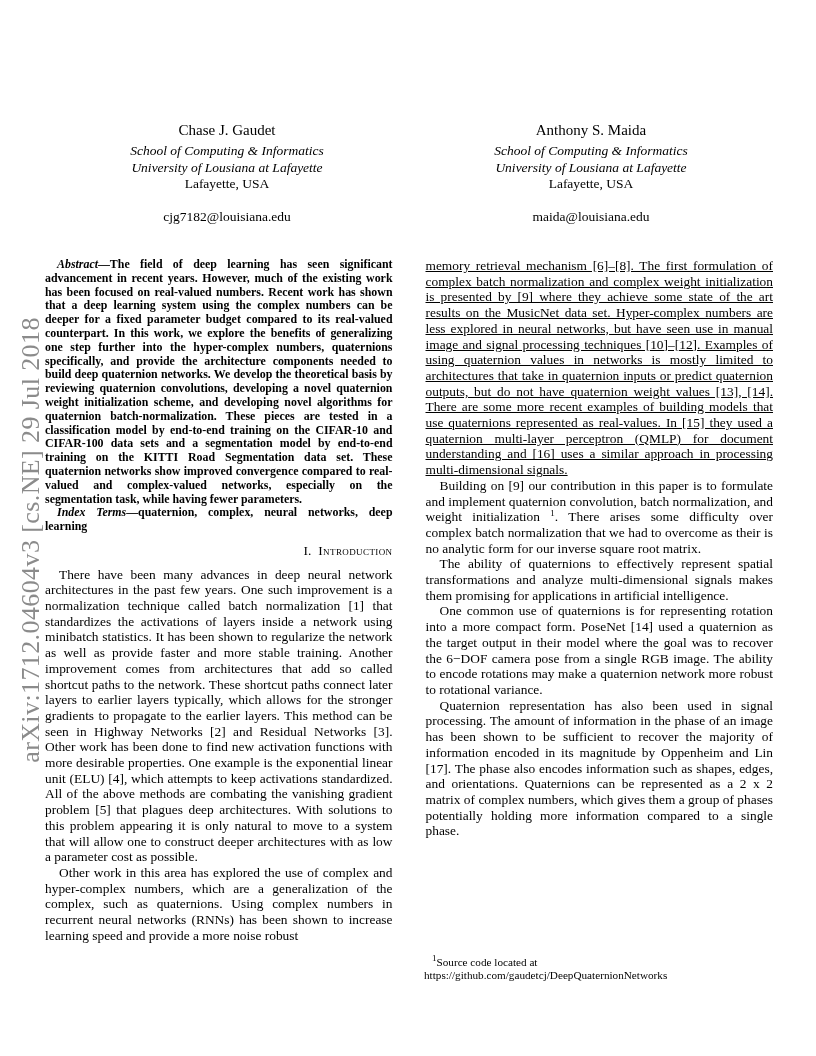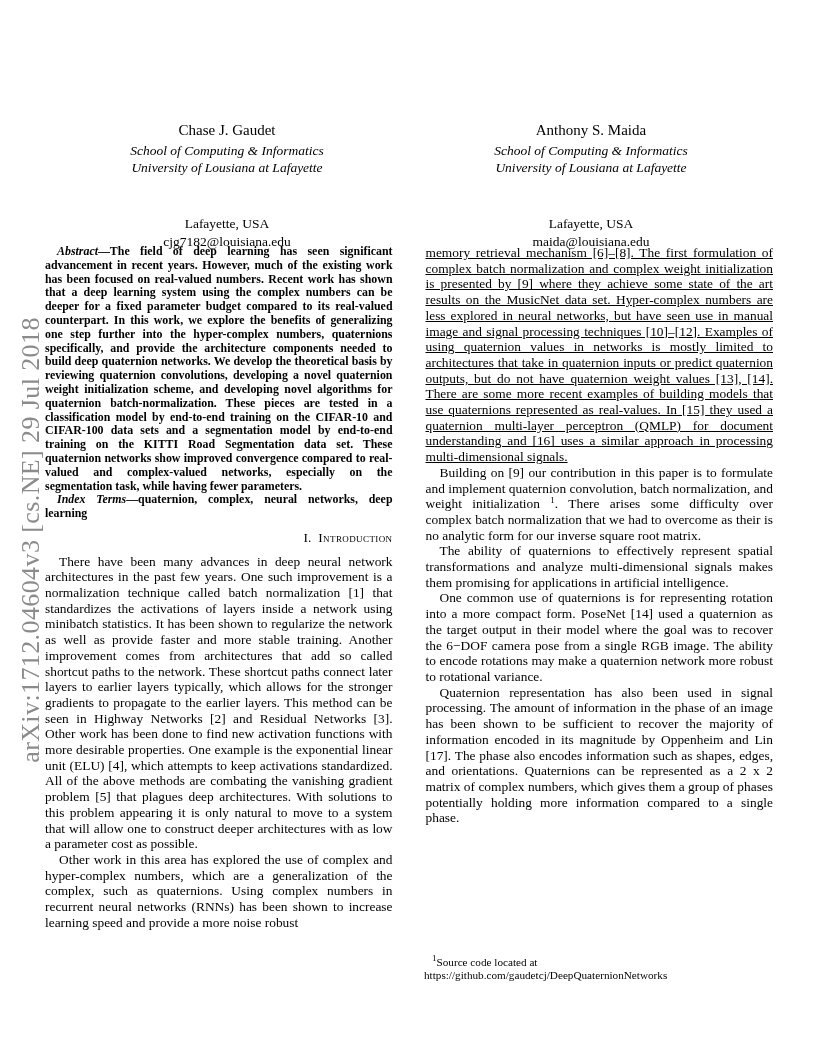--- a/index.html
+++ b/index.html
@@ -27,24 +27,24 @@
     font-weight:normal;
     margin:0;
   }
   .authors{
     position:absolute;top:122px;left:45px;width:728px;
     display:flex;
   }
   .author-block{width:50%;text-align:center;}
   .author-name{font-size:15px;margin:0 0 4px 0;}
   .affil{font-style:italic;font-size:13.5px;line-height:16.5px;}
-  .plain-line{font-size:13.5px;line-height:16.5px;margin-top:40px;}
-  .email{font-size:13.5px;line-height:16.5px;margin-top:1px;}
+  .plain-line{font-size:13.5px;line-height:16.5px;}
+  .email{font-size:13.5px;line-height:16.5px;margin-top:16px;}
   .columns{
-    position:absolute;top:245px;left:45px;width:728px;
+    position:absolute;top:258px;left:45px;width:728px;
     display:flex;gap:33px;
   }
   .col{
     width:356px;
     text-align:justify;
     font-size:13.4px;
     line-height:15.7px;
   }
   .abstract,.index-terms{
     font-weight:bold;

